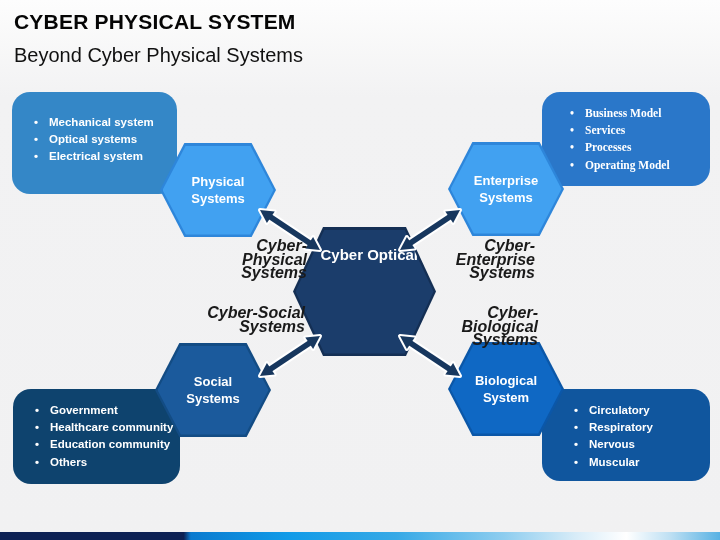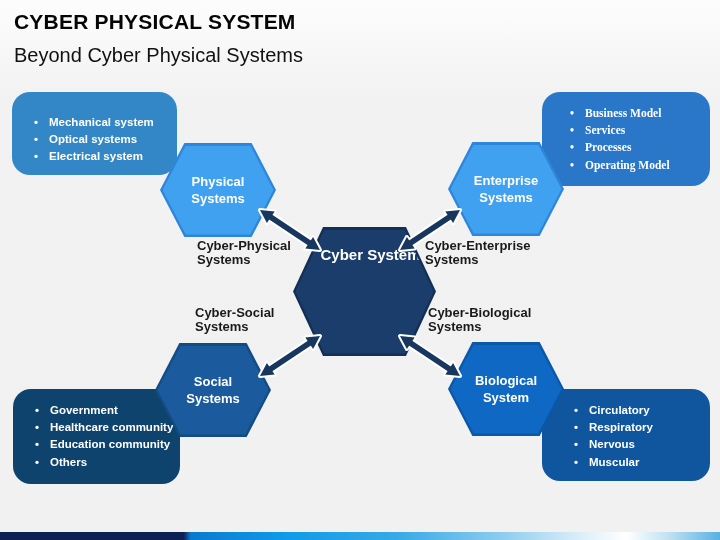--- a/index.html
+++ b/index.html
@@ -13,21 +13,21 @@
     color:#050505;letter-spacing:.2px;
   }
   .page-subtitle{
     position:absolute;left:14px;top:44px;font-size:20px;font-weight:400;color:#111;
   }
   
   .box{position:absolute;border-radius:18px;color:#fff;box-sizing:border-box;}
   .box ul{list-style:none;margin:0;padding:0;}
   .box li{position:relative;padding-left:17px;font-size:11.5px;font-weight:600;line-height:17.2px;white-space:nowrap;}
   .box li::before{content:"\2022";position:absolute;left:2px;}
-  .box-tl{left:12px;top:92px;width:165px;height:83px;background:#3487C7;padding:22px 8px 0 20px;}
+  .box-tl{left:12px;top:92px;width:165px;height:102px;background:#3487C7;padding:22px 8px 0 20px;}
   .box-tr{left:542px;top:92px;width:168px;height:94px;background:#2A77C9;padding:13px 8px 8px 26px;font-family:Liberation Serif, serif;}
   .box-bl{left:13px;top:389px;width:167px;height:95px;background:#0E436E;padding:13px 6px 0 20px;}
   .box-br{left:542px;top:389px;width:168px;height:92px;background:#10569E;padding:13px 8px 0 30px;}
   
   .hex{
     position:absolute;
     clip-path:polygon(0 50%,21% 0,79% 0,100% 50%,79% 100%,21% 100%);
   }
   .hex .hex-fill{
     position:absolute;inset:2.5px;
@@ -50,22 +50,22 @@
   .center-content ul{list-style:none;margin:0;padding:0;}
   .center-content li{position:relative;padding-left:17px;font-size:12px;font-weight:600;line-height:17.5px;white-space:nowrap;}
   .center-content li::before{content:"\2022";position:absolute;left:2px;}
   
   .arrow{position:absolute;overflow:visible;}
   .flip-x{transform:scaleX(-1);}
   .flip-y{transform:scaleY(-1);}
   .flip-xy{transform:scale(-1,-1);}
   
   .conn-label{
-    position:absolute;width:110px;text-align:left;
-    font-size:13px;font-weight:700;color:#1a1a1a;line-height:13.5px;
+    position:absolute;width:110px;text-align:right;
+    font-size:16px;font-weight:700;font-style:italic;color:#1a1a1a;line-height:13.5px;
   }
   .lbl-cp{left:197px;top:239px;}
   .lbl-ce{left:425px;top:239px;}
   .lbl-cs{left:195px;top:306px;}
   .lbl-cb{left:428px;top:306px;}
   
   .bottom-bar{
     position:absolute;left:0;bottom:0;width:720px;height:8px;
     background:linear-gradient(90deg,
       #0D2154 0%, #0D2154 25.5%, #0A7ACF 26.5%, #119BE8 40%,
@@ -148,21 +148,21 @@
       <div class="hex-label">
         <div>Biological</div>
         <div>System</div>
       </div>
     </div>
   </div>
 
   <div class="hex hex-center">
     <div class="hex-fill">
       <div class="center-content">
-        <div class="center-title">Cyber System</div>
+        <div class="center-title">Cyber Optical</div>
       </div>
     </div>
   </div>
 
   <svg class="arrow" style="left:250px;top:200px;" width="80" height="64" viewBox="0 0 80 64">
     <g stroke="#ffffff" fill="#ffffff">
       <line x1="19.2" y1="16.1" x2="60.9" y2="43.9" stroke-width="10"></line>
       <polygon points="70,50 55.3,48.6 63.1,37" stroke-width="4" stroke-linejoin="round"></polygon>
       <polygon points="10,10 16.9,23 24.7,11.4" stroke-width="4" stroke-linejoin="round"></polygon>
     </g>

